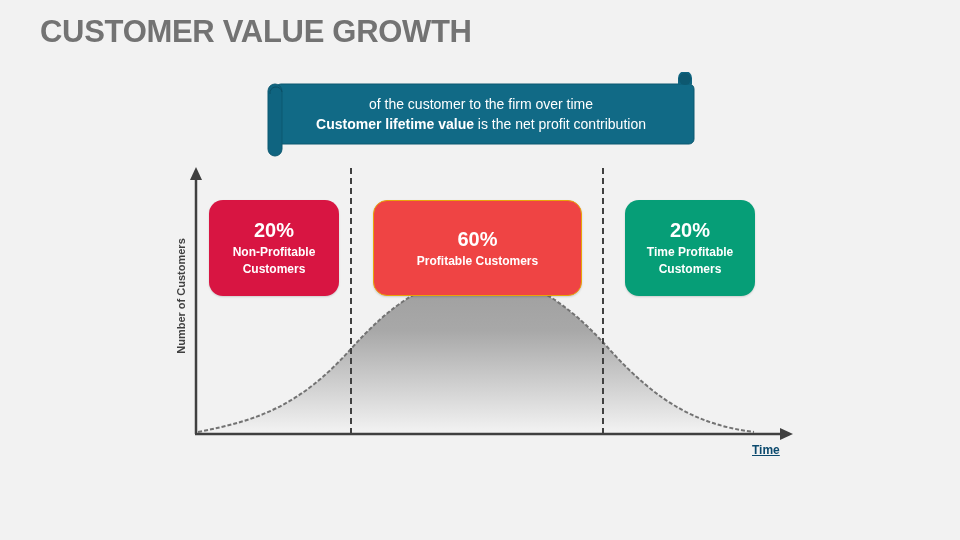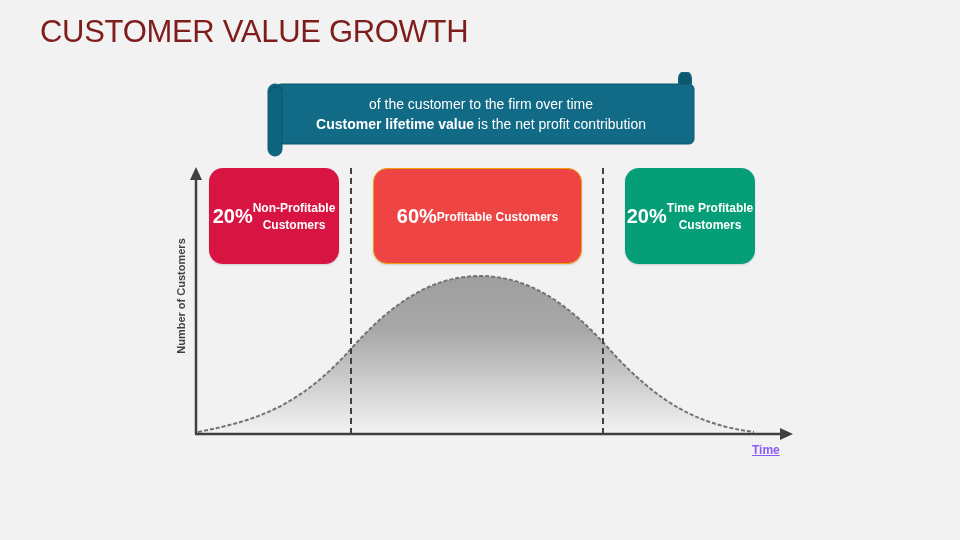--- a/index.html
+++ b/index.html
@@ -4,47 +4,48 @@
 <style>
   html, body { margin: 0; padding: 0; }
   body {
     width: 960px; height: 540px; overflow: hidden;
     background: #f2f2f2;
     font-family: "Liberation Sans", "DejaVu Sans", sans-serif;
     position: relative;
   }
   .title {
     position: absolute; left: 40px; top: 14px;
-    font-size: 31px; font-weight: normal; color: #7f1d1d;
+    font-size: 31px; font-weight: bold; color: #737373;
     letter-spacing: -0.3px;
   }
   .banner-wrap { position: absolute; left: 266px; top: 72px; width: 430px; height: 86px; }
   .banner-text {
     position: absolute; left: 0; top: 22px; width: 430px;
     text-align: center; color: #ffffff; font-size: 14px; line-height: 20px;
   }
   .banner-text b { font-weight: bold; }
   .seg-box {
     position: absolute; border-radius: 14px; color: #fff; text-align: center;
-    display: flex; flex-direction: row; justify-content: center; align-items: center;
+    display: flex; flex-direction: column; justify-content: center; align-items: center;
     box-shadow: 0 1px 2px rgba(0,0,0,0.15);
+    margin-top: 32px;
   }
   .seg-pct { font-size: 20px; font-weight: bold; line-height: 24px; }
   .seg-label { font-size: 12px; font-weight: bold; line-height: 17px; margin-top: 2px; }
   .box-red { left: 209px; top: 168px; width: 130px; height: 96px; background: #d81542; }
   .box-yellow { left: 373px; top: 168px; width: 209px; height: 96px; background: #ef4444; border: 1px solid #e9a20a; box-sizing: border-box; }
   .box-green { left: 625px; top: 168px; width: 130px; height: 96px; background: #069e77; }
   .chart-svg { position: absolute; left: 0; top: 0; }
   .ylabel {
     position: absolute; left: 113px; top: 293px; width: 140px; text-align: center;
     transform: rotate(-90deg); transform-origin: 0 0;
     font-size: 11px; font-weight: bold; color: #404040;
   }
   .ylabel { left: 175px; top: 366px; transform-origin: 0 0; transform: rotate(-90deg); width: 140px; }
-  .xlabel { position: absolute; left: 752px; top: 443px; font-size: 12px; font-weight: bold; color: #8b5cf6; text-decoration: underline; }
+  .xlabel { position: absolute; left: 752px; top: 443px; font-size: 12px; font-weight: bold; color: #0c4a6e; text-decoration: underline; }
 </style>
 </head>
 <body>
 
 <div class="title">CUSTOMER VALUE GROWTH</div>
 
 <div class="banner-wrap">
   <svg width="430" height="86" viewBox="0 0 430 86">
 
     <rect x="10" y="12" width="418" height="60" rx="5" fill="#116a86" stroke="#0d5870" stroke-width="1"></rect>

